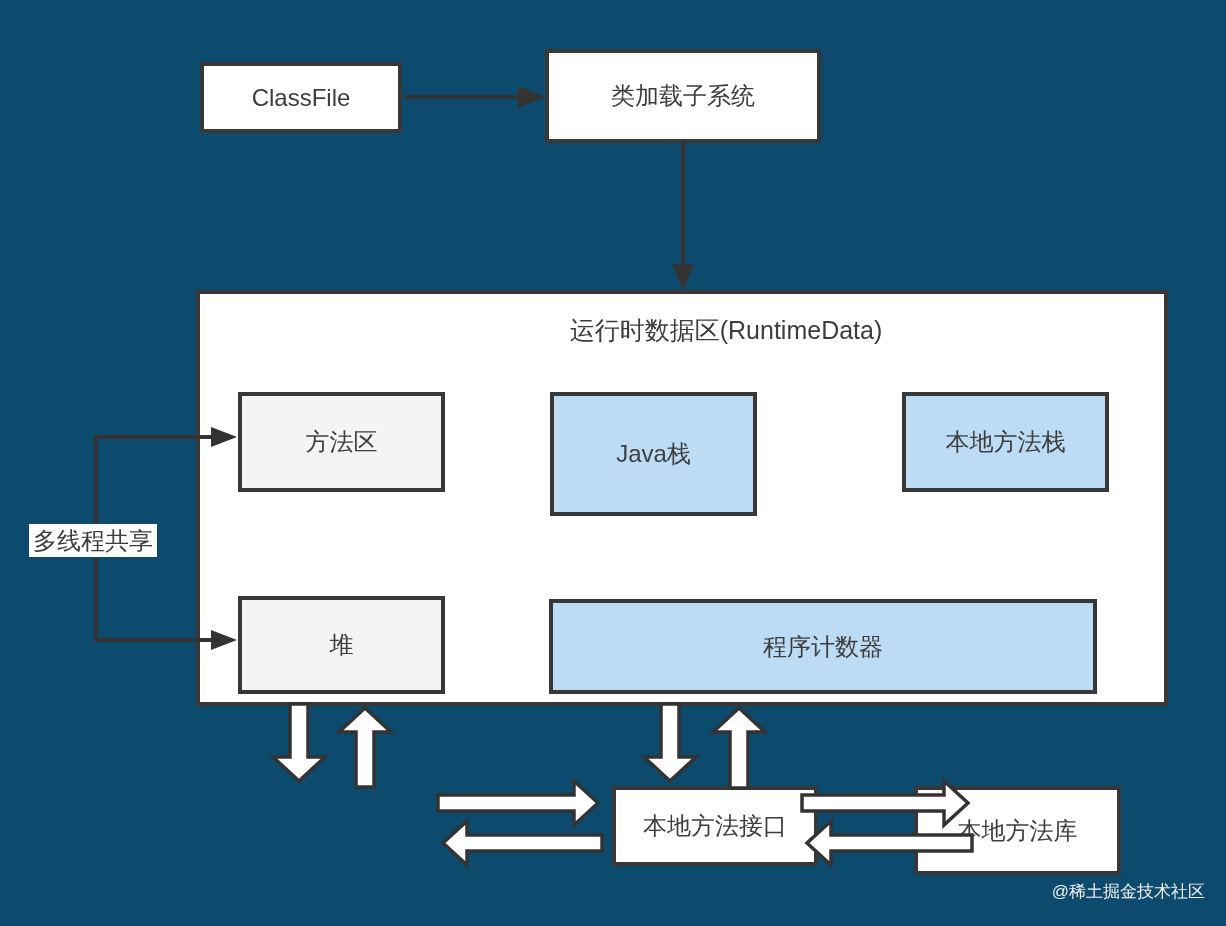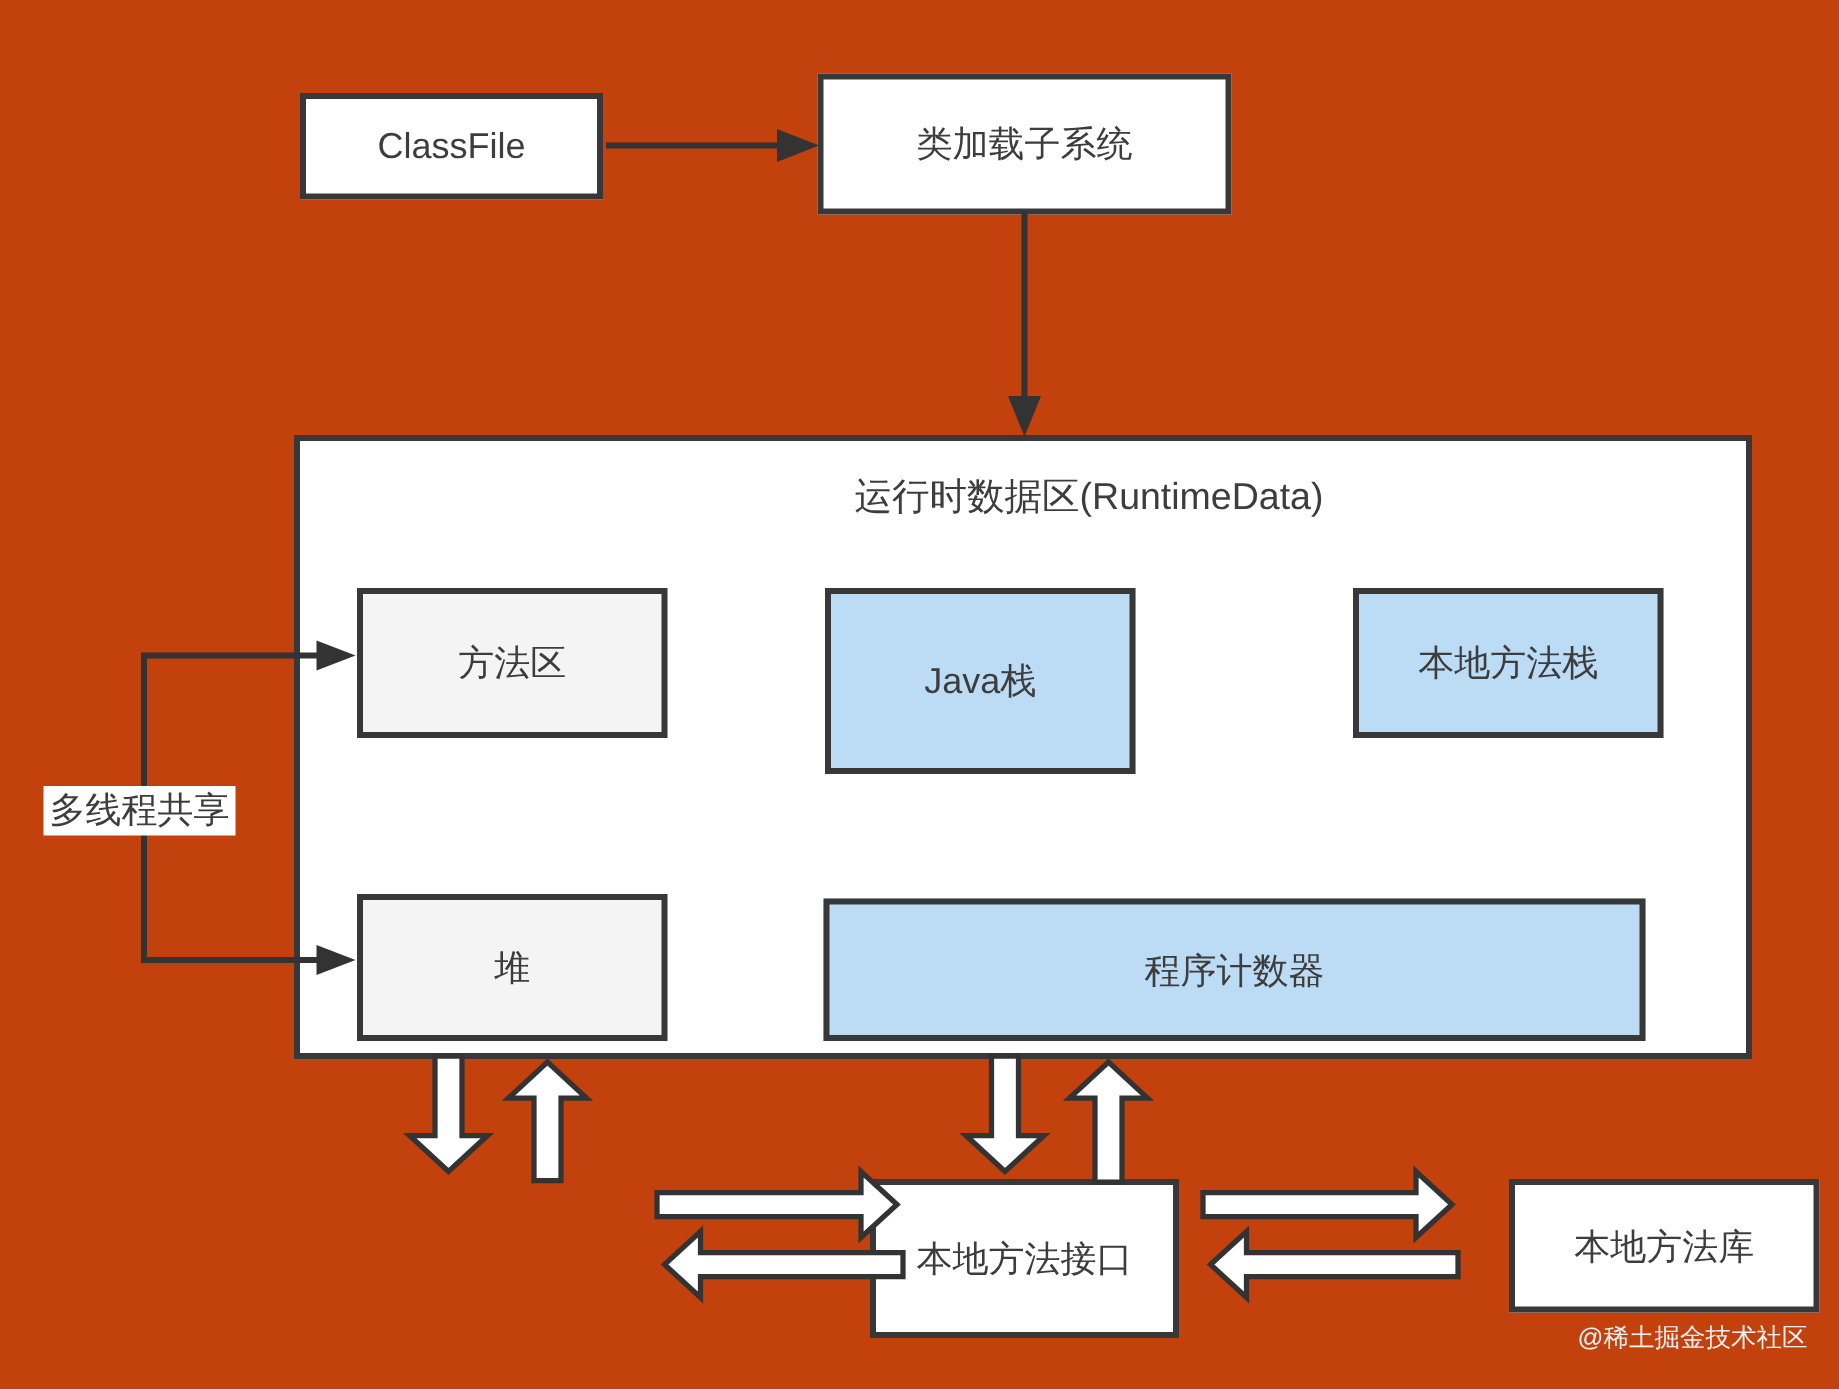--- a/index.html
+++ b/index.html
@@ -1,19 +1,19 @@
 <!DOCTYPE html>
 <html><head>
 <meta charset="utf-8">
 <style>
   html,body{margin:0;padding:0;background:#000;}
   #stage{
     position:relative;
     width:1226px;height:926px;
-    background:#c2410c;
+    background:#0c4a6e;
     font-family:"Liberation Sans","DejaVu Sans",sans-serif;
     overflow:hidden;
   }
   .box{
     position:absolute;
     box-sizing:border-box;
     border:4px solid #383838;
     display:flex;align-items:center;justify-content:center;
     color:#3d3d3d;
     font-size:24px;
@@ -85,25 +85,25 @@
     <div class="inner fill-gray" style="left:38px;top:302px;width:207px;height:98px;">
       <span>堆</span>
     </div>
 
     <div class="inner fill-blue" style="left:349px;top:305px;width:548px;height:95px;">
       <span>程序计数器</span>
     </div>
   </div>
 
 
-  <div class="box fill-white" style="left:580px;top:786px;width:206px;height:106px;">
+  <div class="box fill-white" style="left:612px;top:786px;width:206px;height:80px;">
     <span>本地方法接口</span>
   </div>
 
-  <div class="box fill-white" style="left:1006px;top:786px;width:207px;height:89px;">
+  <div class="box fill-white" style="left:914px;top:786px;width:207px;height:89px;">
     <span>本地方法库</span>
   </div>
 
   <svg id="arrow-layer" viewBox="0 0 1226 926" xmlns="http://www.w3.org/2000/svg">
 
     <g>
       <line class="dark-line" x1="404" y1="97" x2="520" y2="97"></line>
       <polygon class="dark-head" points="518,86 546,97 518,108"></polygon>
     </g>
 

